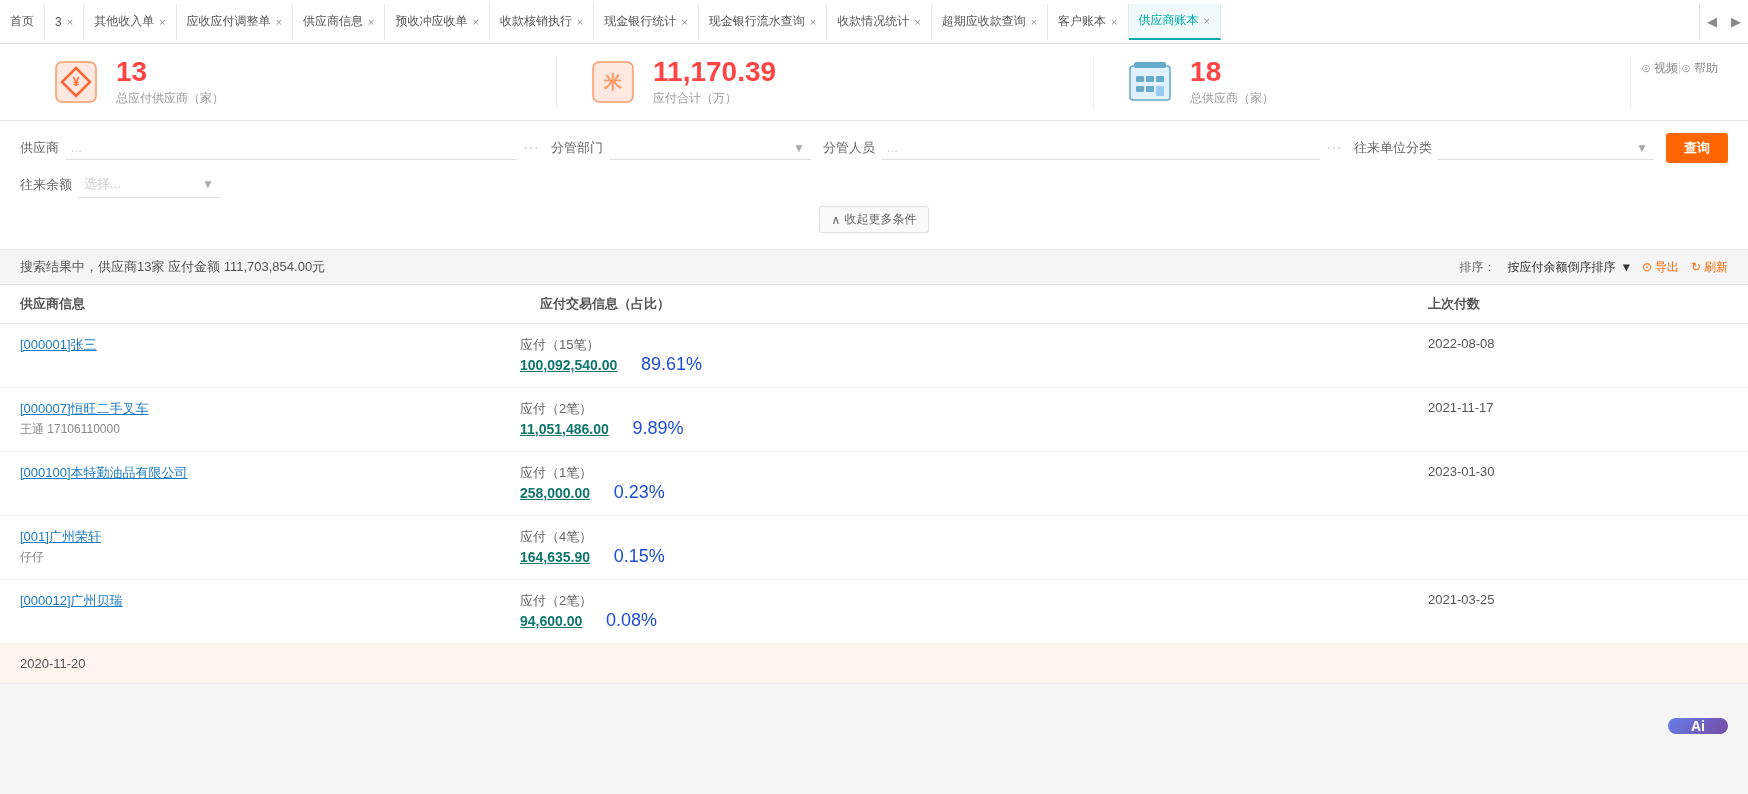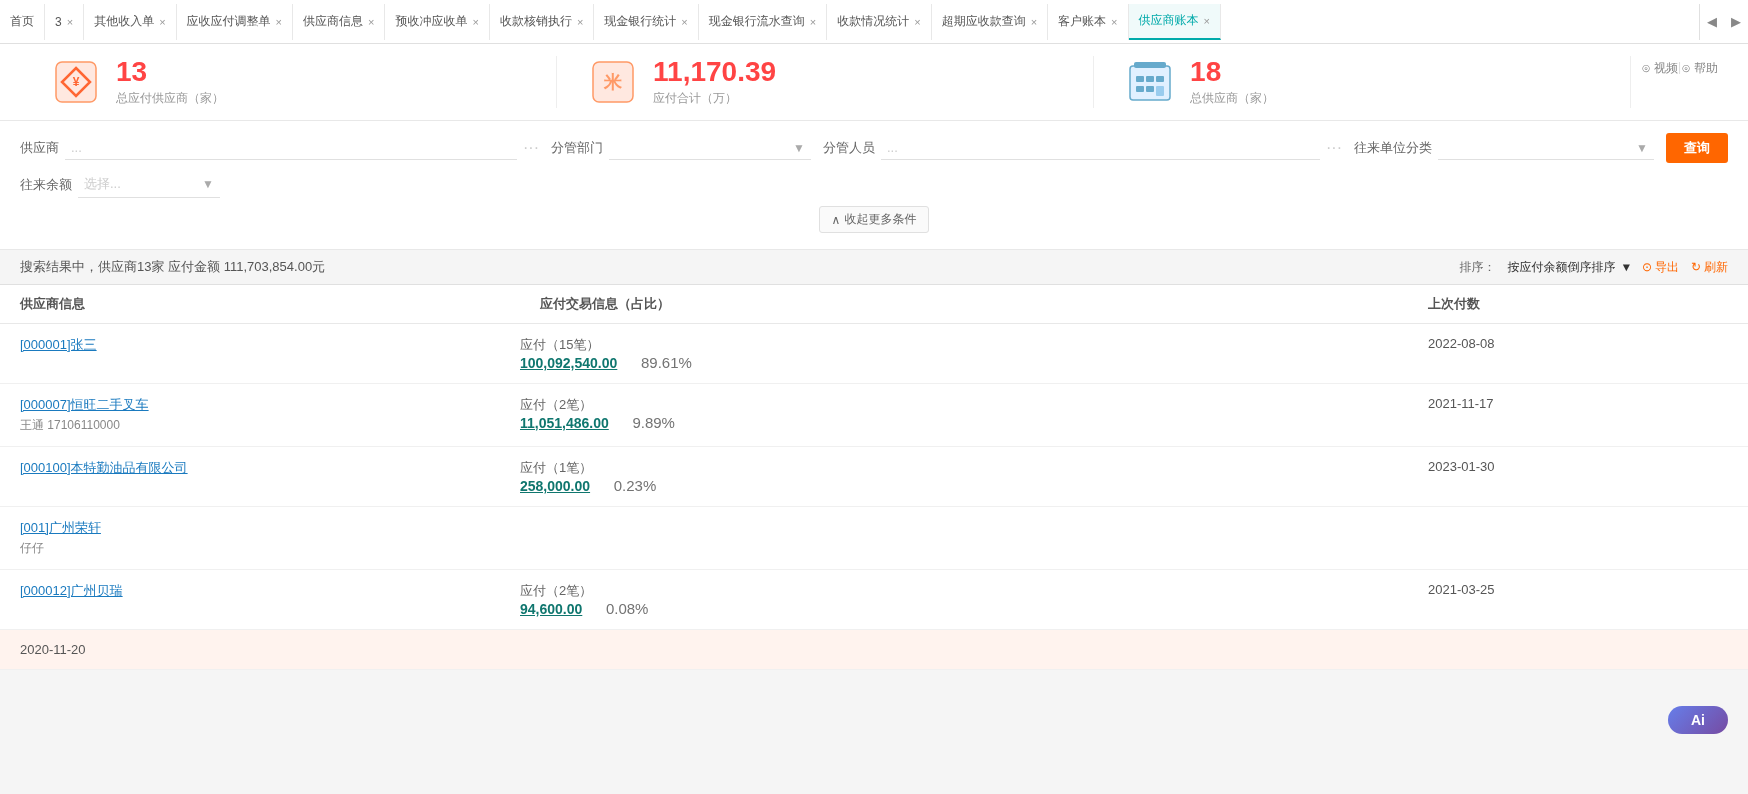--- a/index.html
+++ b/index.html
@@ -96,34 +96,34 @@
     .table-row-item {
       display: grid; grid-template-columns: 500px 1fr 300px;
       padding: 12px 20px; border-bottom: 1px solid #f0f0f0;
       align-items: start;
     }
     .table-row-item.highlighted { background: #fff3ee; }
     .supplier-link { color: #1a7abf; cursor: pointer; text-decoration: underline; font-size: 13px; }
     .supplier-sub { color: #888; font-size: 12px; margin-top: 3px; }
     .tx-label { color: #666; font-size: 13px; }
     .tx-amount { color: #0f766e; font-size: 14px; font-weight: bold; cursor: pointer; text-decoration: underline; margin-top: 2px; }
-    .tx-percent { color: #737373; font-size: 15px; margin-left: 20px; display: inline-block; }
+    .tx-percent { color: #1d4ed8; font-size: 18px; margin-left: 20px; display: inline-block; }
     .last-pay-date { color: #555; font-size: 13px; }
 
     
     ::-webkit-scrollbar { width: 6px; height: 6px; }
     ::-webkit-scrollbar-track { background: #f1f1f1; }
     ::-webkit-scrollbar-thumb { background: #ccc; border-radius: 3px; }
 
     .main-content { height: calc(794px - 36px); overflow-y: auto; }
 
     
     .ai-btn {
       position: fixed; right: 20px; bottom: 60px;
-      width: 60px; height: 28px; background: linear-gradient(135deg, #667eea 0%, #764ba2 100%);
+      width: 60px; height: 16px; background: linear-gradient(135deg, #667eea 0%, #764ba2 100%);
       border-radius: 14px; display: flex; align-items: center; justify-content: center;
       color: #fff; font-size: 14px; font-weight: bold; cursor: pointer; z-index: 100;
     }
   </style>
 </head>
 <body>
 
 <div class="top-nav">
   <div class="nav-tab">
     <span>首页</span>
@@ -355,20 +355,27 @@
         </div>
       </div>
       <div class="last-pay-date">2023-01-30</div>
     </div>
 
     <div class="table-row-item">
       <div>
         <div class="supplier-link">[001]广州荣轩</div>
         <div class="supplier-sub">仔仔</div>
       </div>
+      <div>
+        <div class="tx-label">应付（4笔）</div>
+        <div>
+          <span class="tx-amount">164,635.90</span>
+          <span class="tx-percent">0.15%</span>
+        </div>
+      </div>
       <div class="last-pay-date"></div>
     </div>
 
     <div class="table-row-item">
       <div>
         <div class="supplier-link">[000012]广州贝瑞</div>
       </div>
       <div>
         <div class="tx-label">应付（2笔）</div>
         <div>

